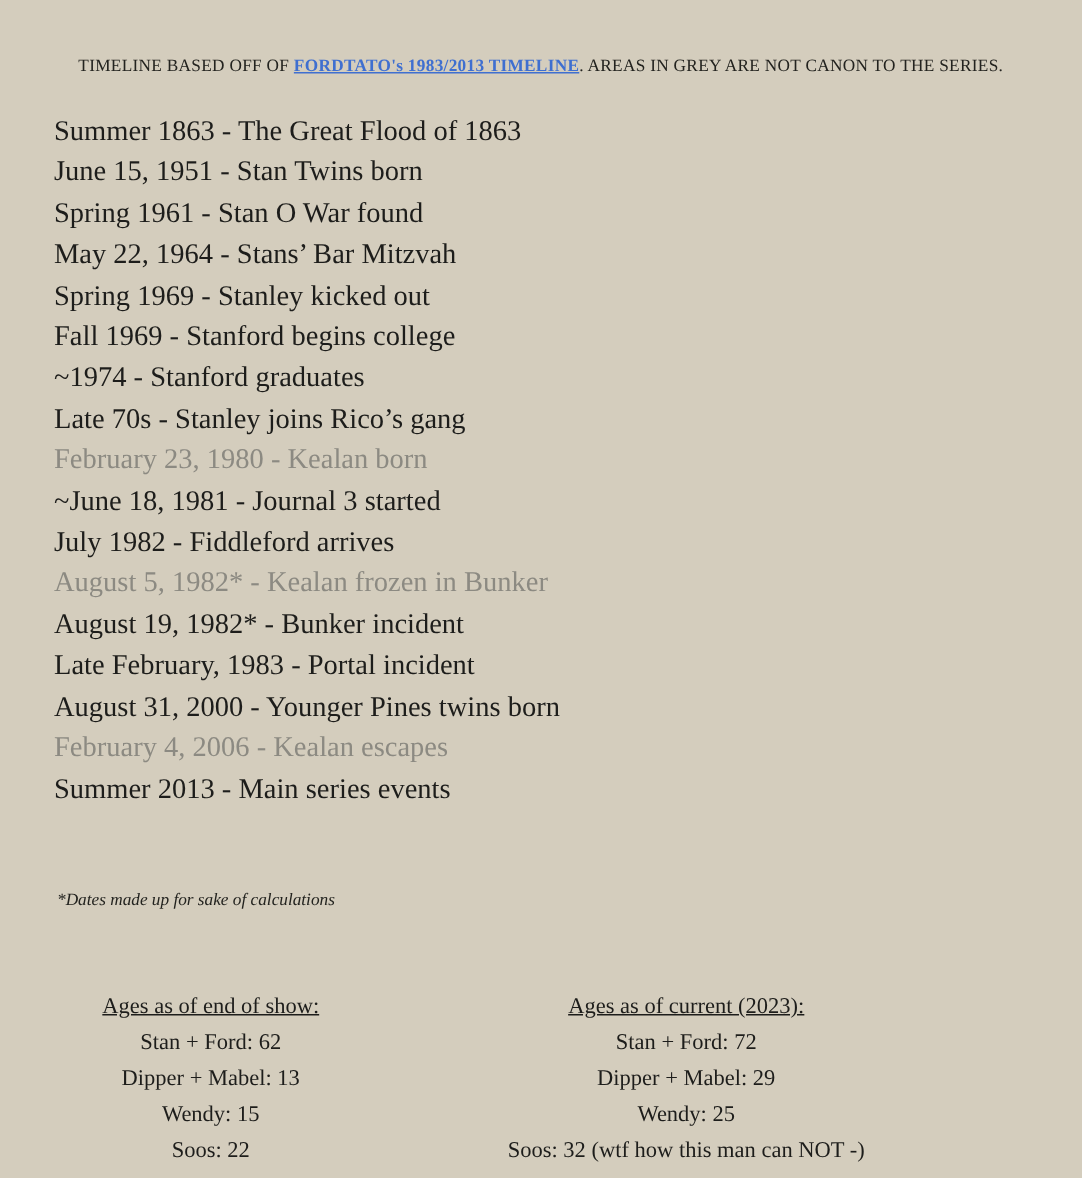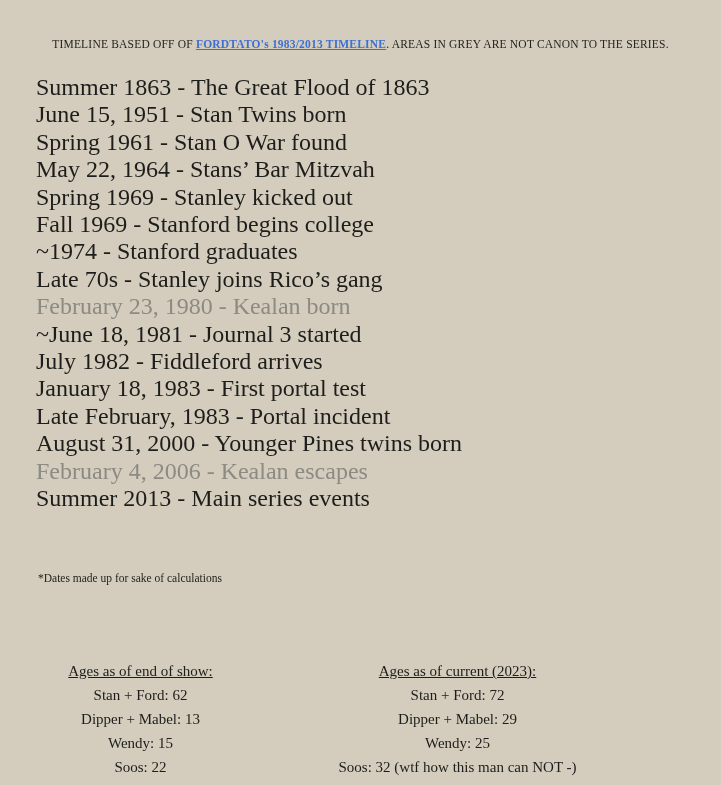--- a/index.html
+++ b/index.html
@@ -45,34 +45,35 @@
   }
 
   
   .timeline {
     position: absolute;
     top: 74px;
     left: 36px;
     width: 660px;
   }
   .tl-row {
-    font-size: 24px;
+    font-size: 19px;
     line-height: 27.4px;
     color: #1d1d1b;
     white-space: nowrap;
   }
   .tl-row.grey {
     color: #8c8a82;
   }
 
   .footnote {
     position: absolute;
-    top: 572px;
+    top: 594px;
     left: 38px;
     font-size: 11.5px;
+    font-style: italic;
     color: #23231f;
     white-space: nowrap;
     text-align: right;
   }
 
   
   .ages {
     position: absolute;
     top: 659px;
     left: 0;
@@ -118,21 +119,22 @@
       <div class="tl-row">June 15, 1951 - Stan Twins born</div>
       <div class="tl-row">Spring 1961 - Stan O War found</div>
       <div class="tl-row">May 22, 1964 - Stans’ Bar Mitzvah</div>
       <div class="tl-row">Spring 1969 - Stanley kicked out</div>
       <div class="tl-row">Fall 1969 - Stanford begins college</div>
       <div class="tl-row">~1974 - Stanford graduates</div>
       <div class="tl-row">Late 70s - Stanley joins Rico’s gang</div>
       <div class="tl-row grey">February 23, 1980 - Kealan born</div>
       <div class="tl-row">~June 18, 1981 - Journal 3 started</div>
       <div class="tl-row">July 1982 - Fiddleford arrives</div>
-      <div class="tl-row">January 18, 1983 - First portal test</div>
+      <div class="tl-row grey">August 5, 1982* - Kealan frozen in Bunker</div>
+      <div class="tl-row">August 19, 1982* - Bunker incident</div>
       <div class="tl-row">Late February, 1983 - Portal incident</div>
       <div class="tl-row">August 31, 2000 - Younger Pines twins born</div>
       <div class="tl-row grey">February 4, 2006 - Kealan escapes</div>
       <div class="tl-row">Summer 2013 - Main series events</div>
     </div>
 
   <div class="footnote">*Dates made up for sake of calculations</div>
 
   <div class="ages">
     <div class="ages-col left">

